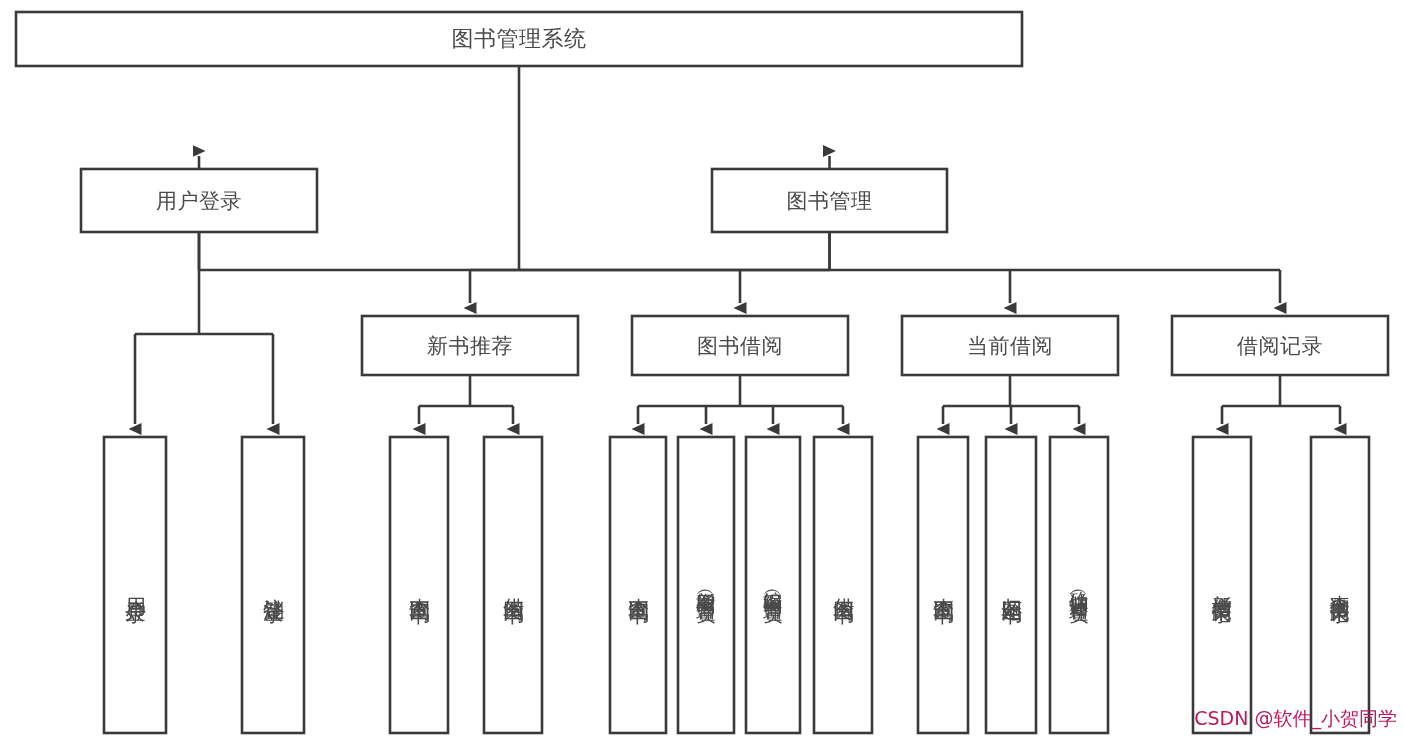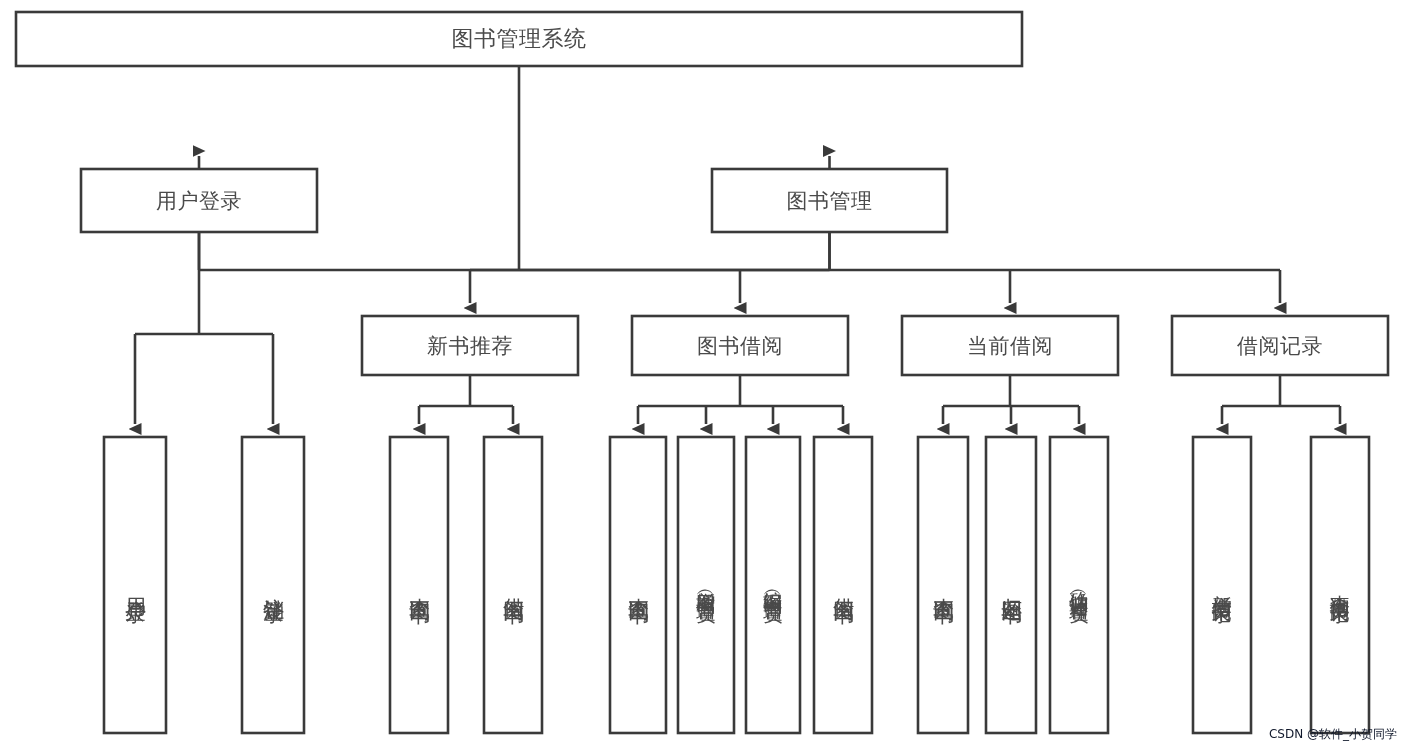--- a/index.html
+++ b/index.html
@@ -71,24 +71,24 @@
     line-height: 1.12;
     color: #4a4a4a;
     letter-spacing: 2px;
     white-space: nowrap;
     pointer-events: none;
     box-sizing: border-box;
   }
   .watermark {
     position: absolute;
     right: 8px;
-    bottom: 4px;
+    bottom: 15px;
     font-family: "DejaVu Sans", "Liberation Sans", sans-serif;
-    font-size: 12px;
-    color: #0f172a;
+    font-size: 19px;
+    color: #be185d;
     white-space: nowrap;
     user-select: none;
   }
 </style>
 </head>
 <body>
 
 <div id="diagram-root">
   <svg class="diagram" viewBox="0 0 1405 747">
     <defs>

